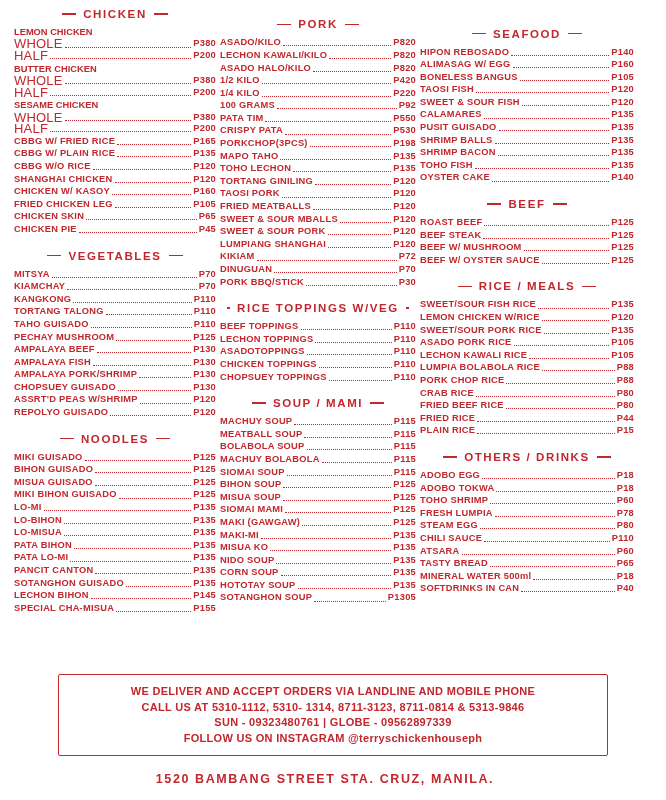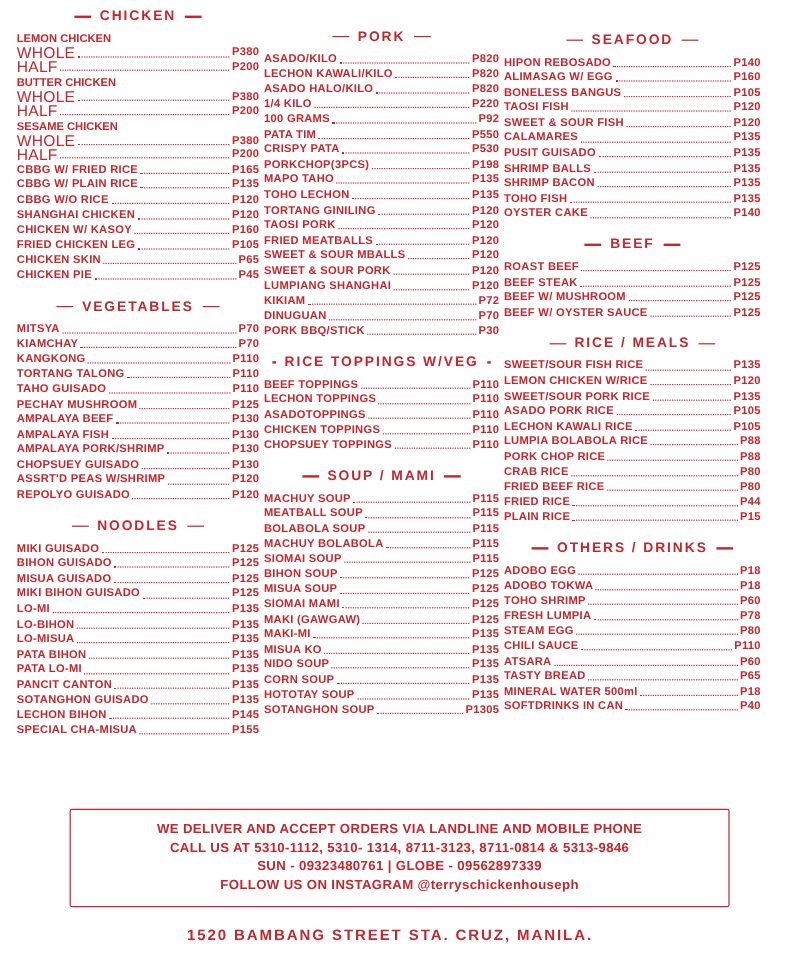--- a/index.html
+++ b/index.html
@@ -305,20 +305,25 @@
               <span class="nm">LECHON KAWALI/KILO</span>
               <span class="dots"></span>
               <span class="pr">P820</span>
             </div>
             <div class="item">
               <span class="nm">ASADO HALO/KILO</span>
               <span class="dots"></span>
               <span class="pr">P820</span>
             </div>
             <div class="item">
+              <span class="nm">1/2 KILO</span>
+              <span class="dots"></span>
+              <span class="pr">P420</span>
+            </div>
+            <div class="item">
               <span class="nm">1/4 KILO</span>
               <span class="dots"></span>
               <span class="pr">P220</span>
             </div>
             <div class="item">
               <span class="nm">100 GRAMS</span>
               <span class="dots"></span>
               <span class="pr">P92</span>
             </div>
             <div class="item">

